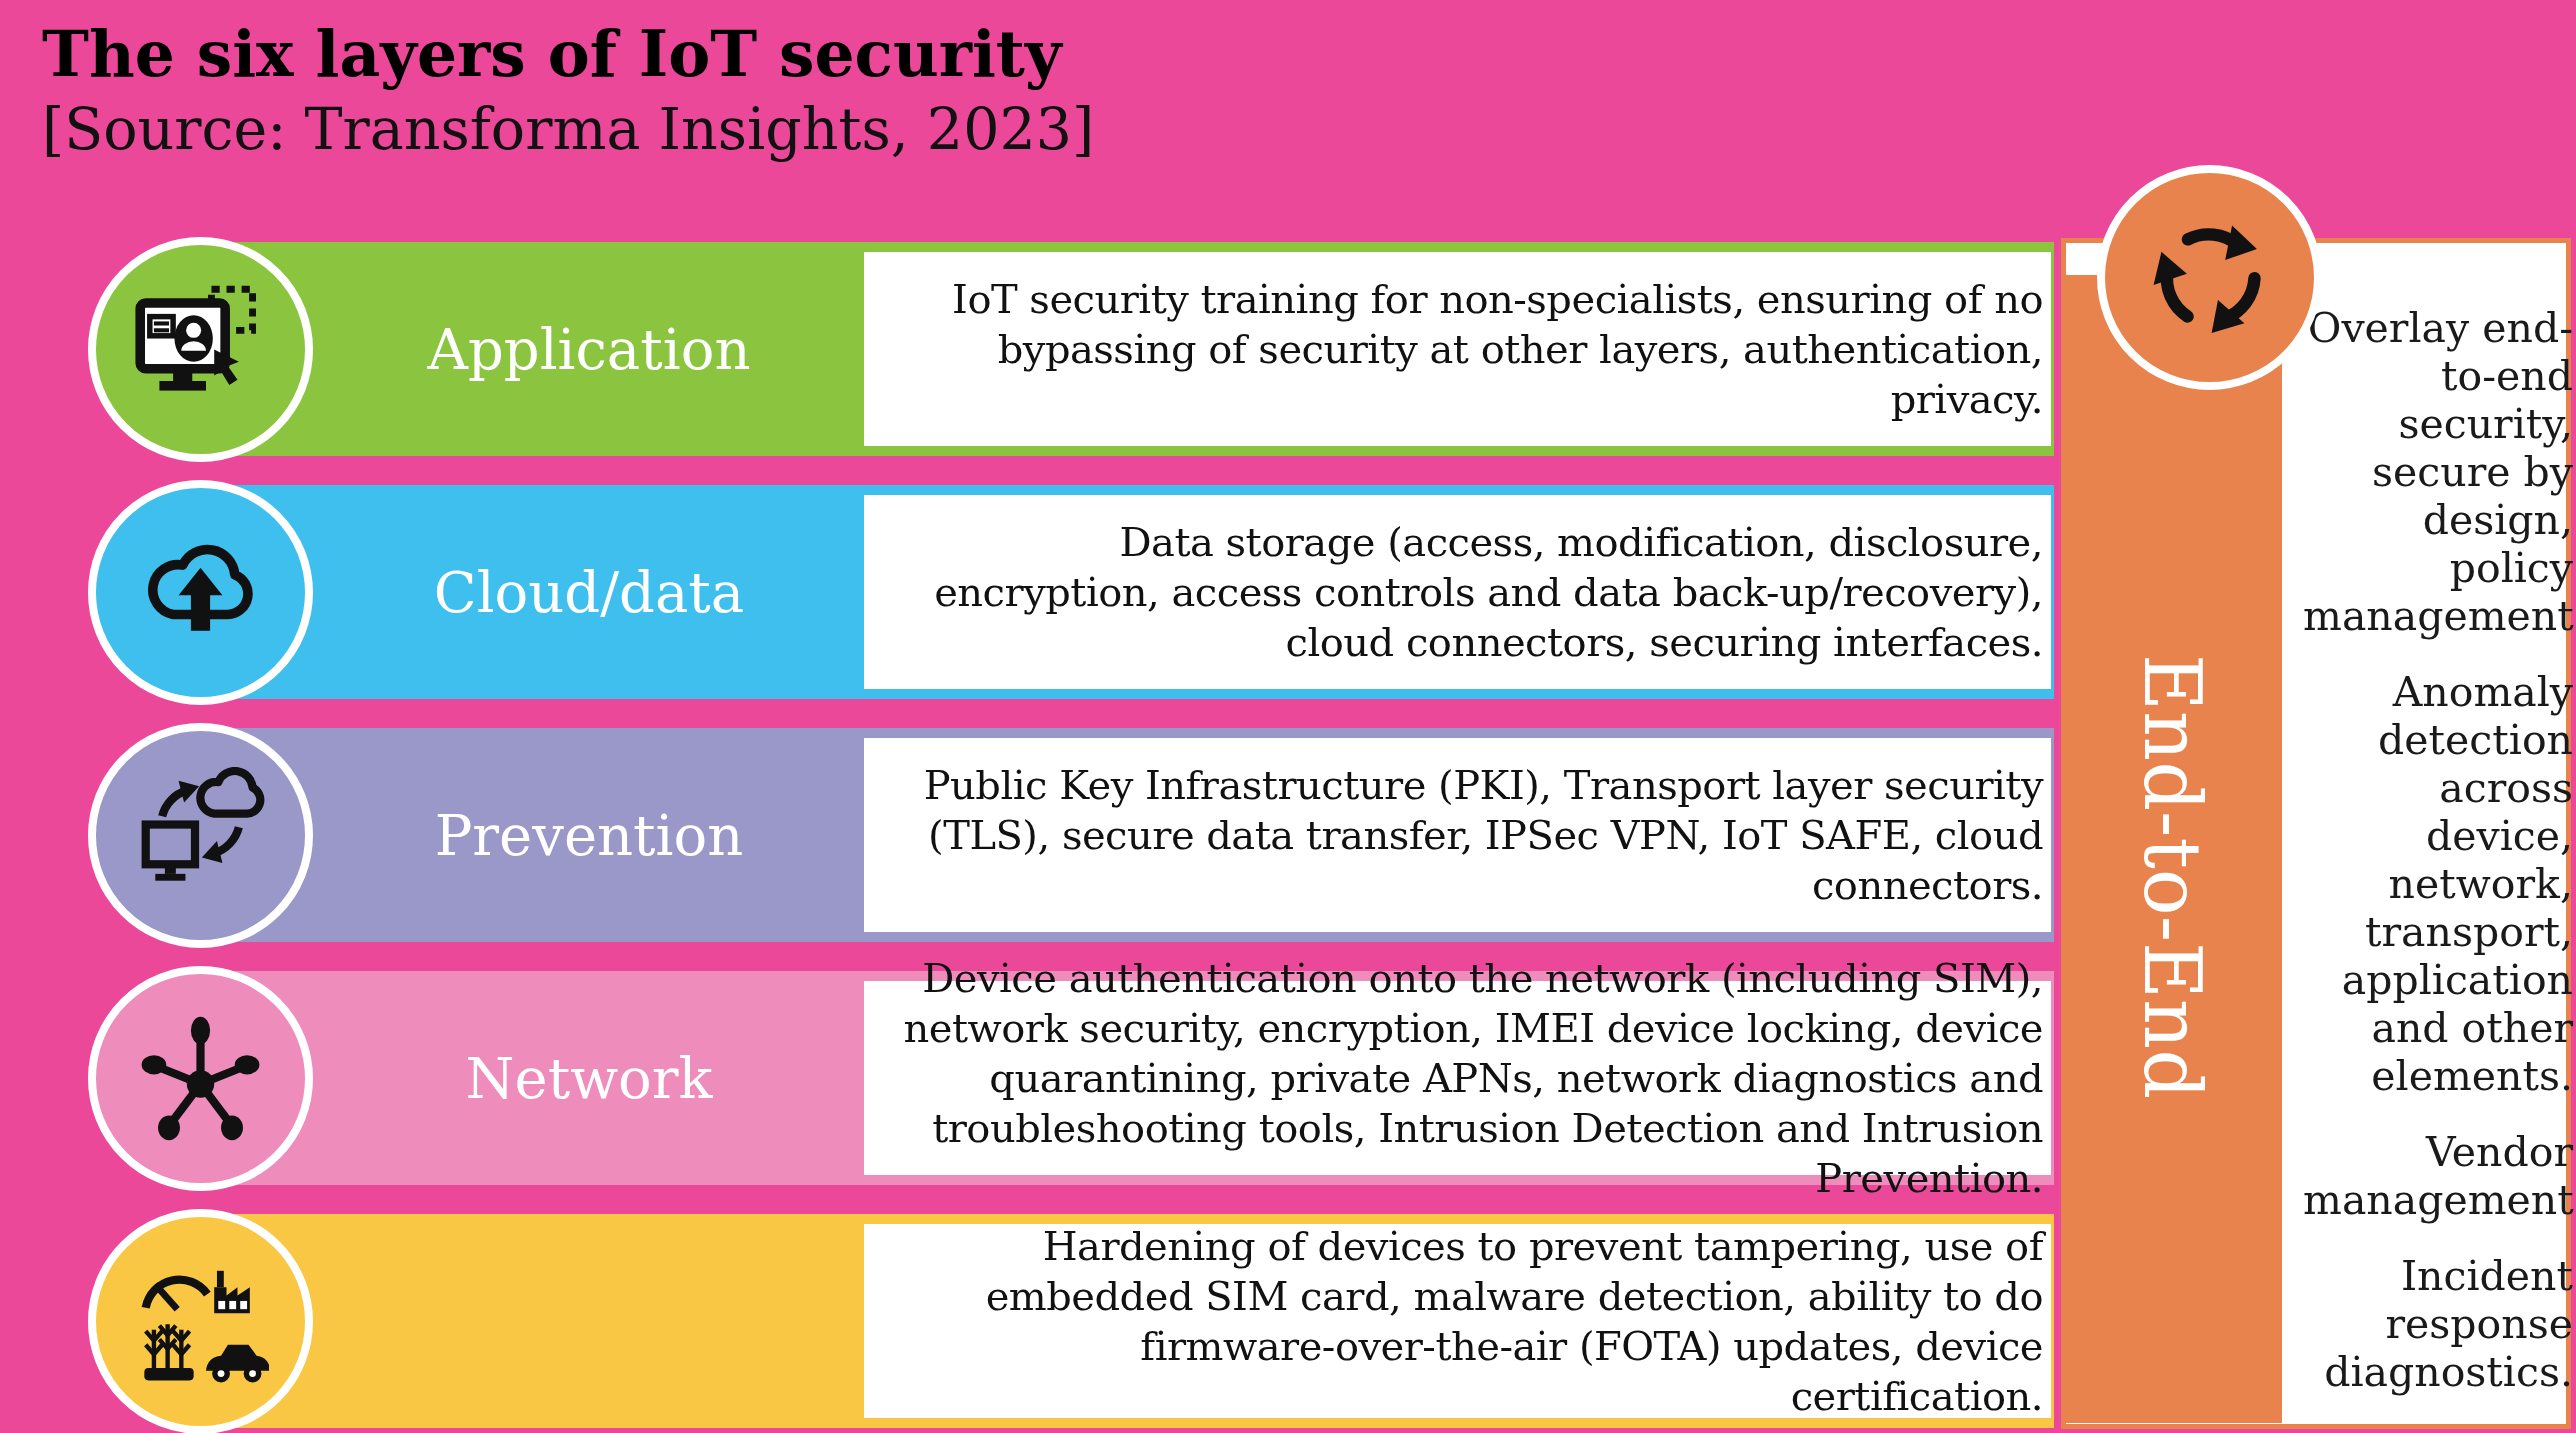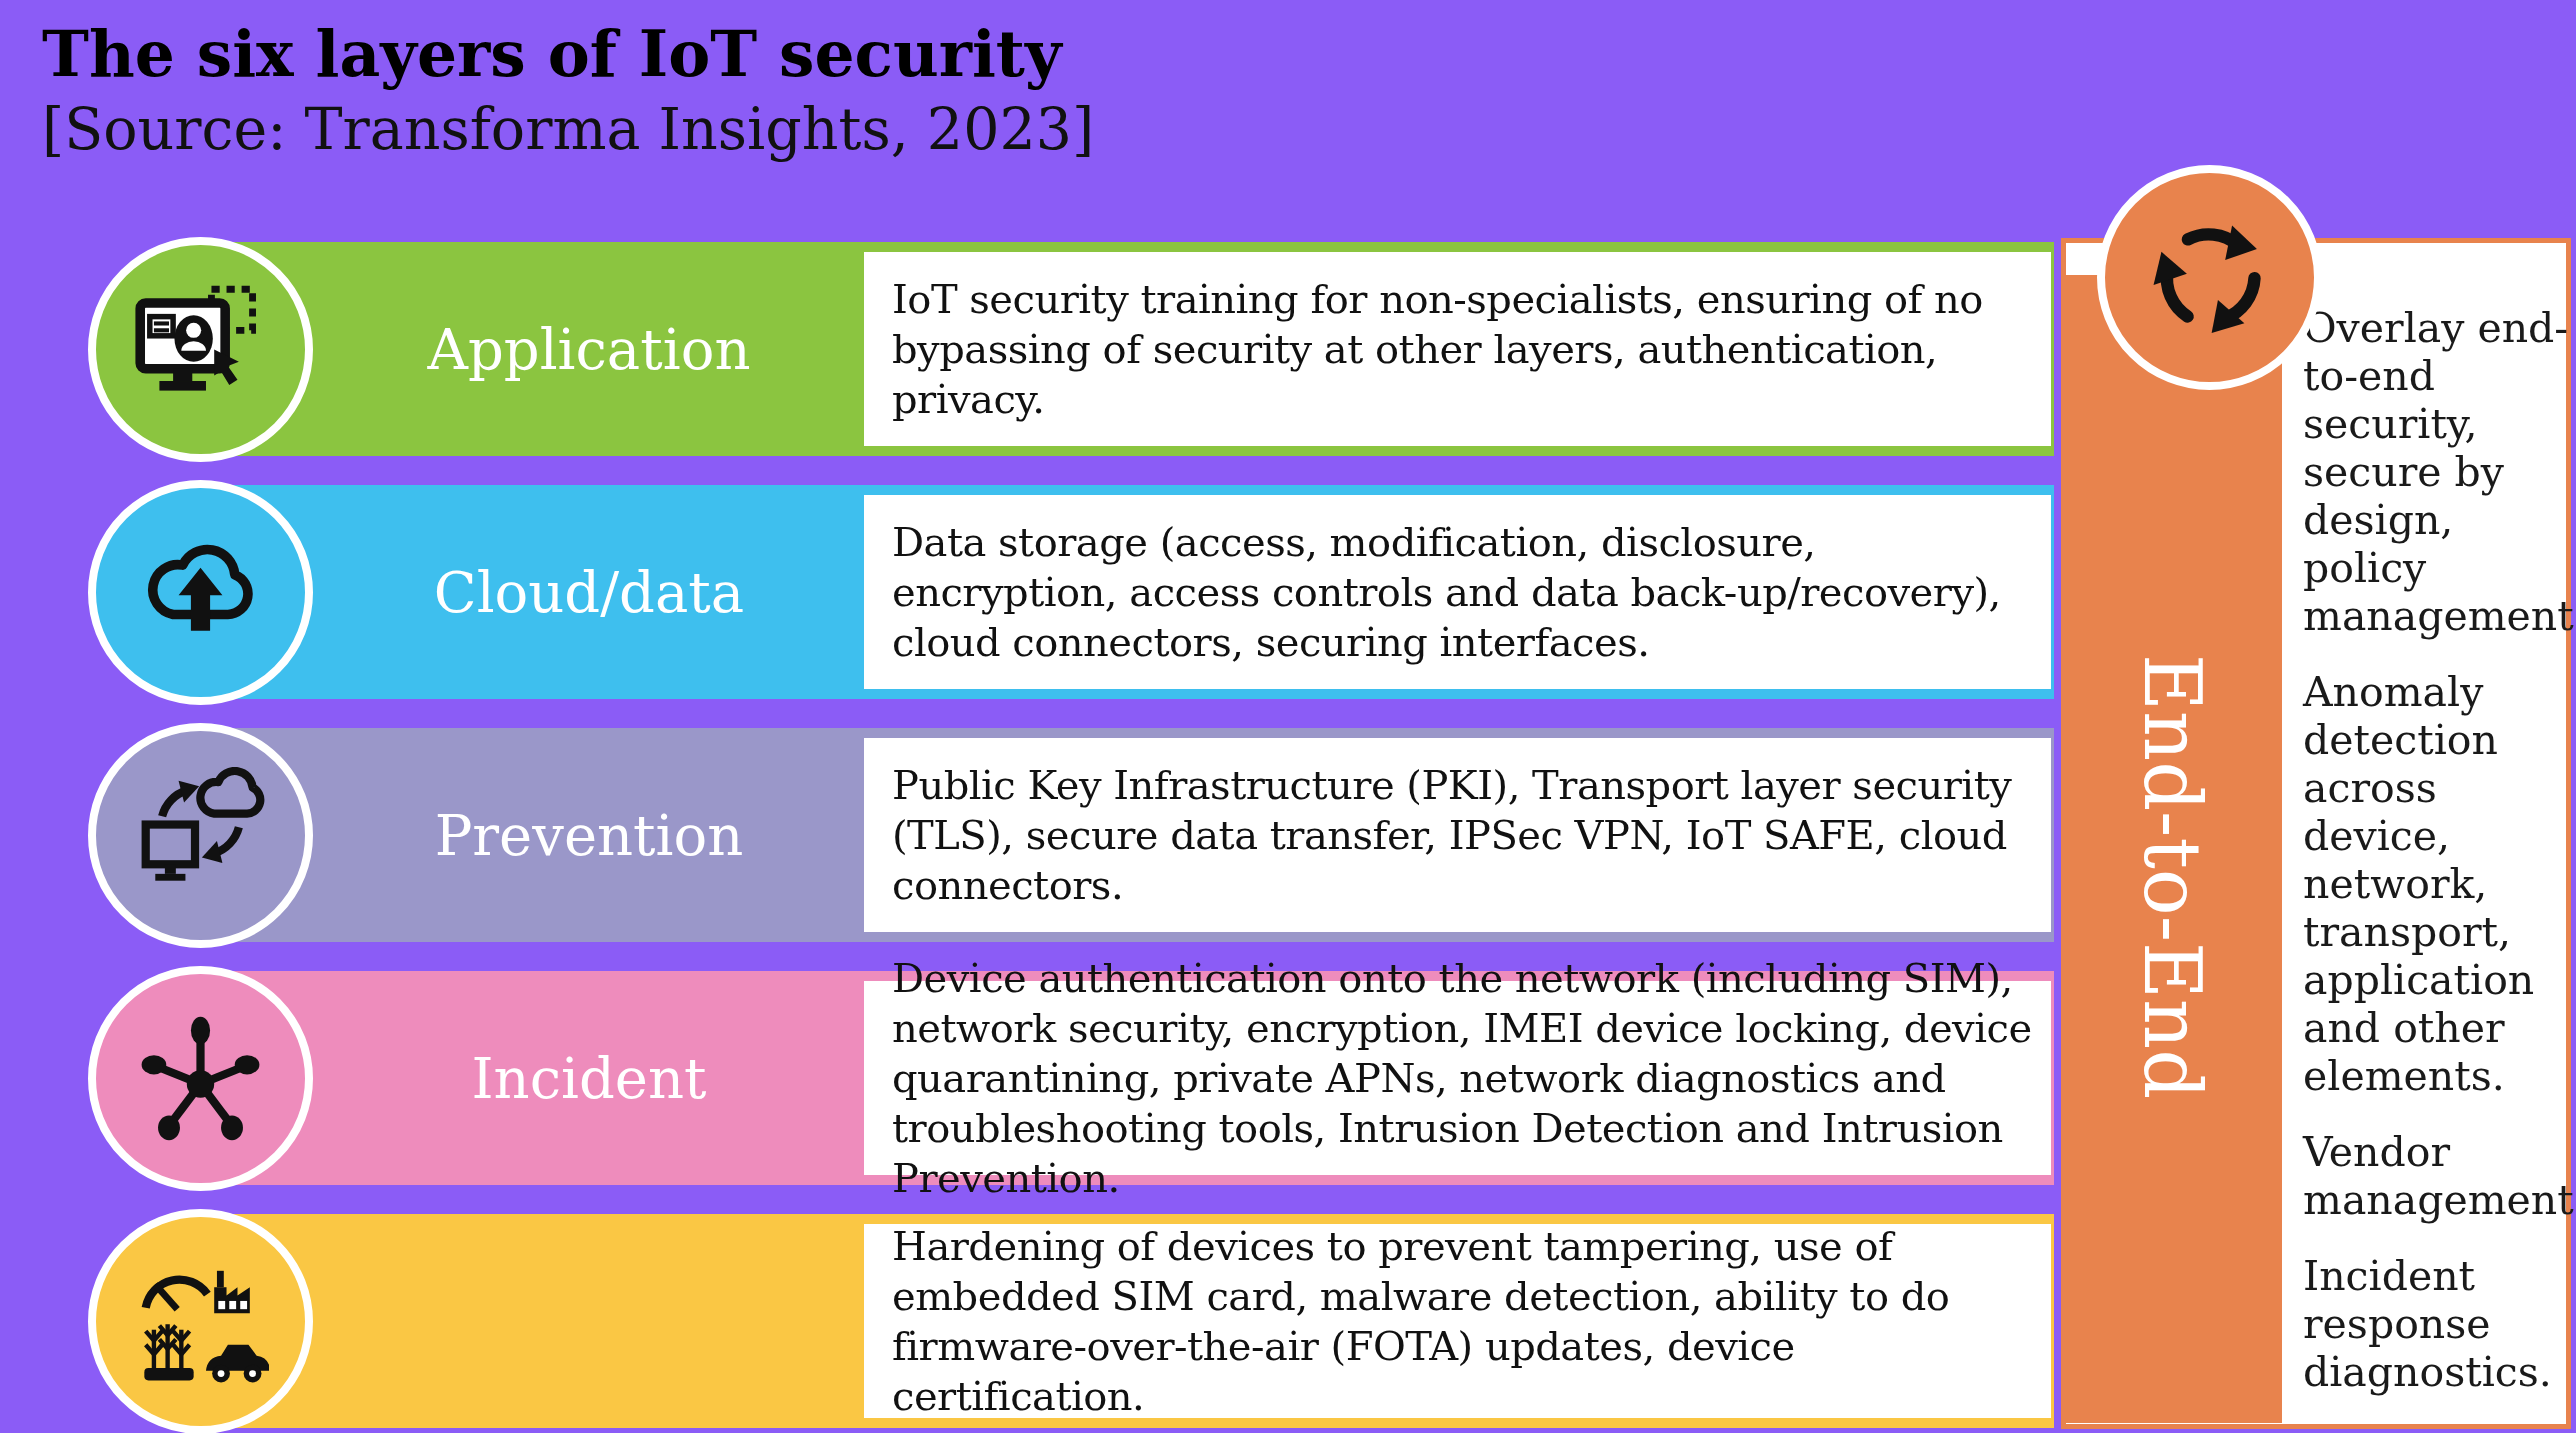--- a/index.html
+++ b/index.html
@@ -1,18 +1,18 @@
 <!DOCTYPE html>
 <html style="font-size:14.8px"><head>
 <meta charset="utf-8">
 <style>
   html,body { margin:0; padding:0; background:#ffffff; }
   .canvas {
-    position:relative; width:2576px; height:1433px; background:#8b5cf6;
-    font-family:"DejaVu Serif", serif; overflow:hidden;
+    position:relative; width:2576px; height:1433px; background:#ec4899;
+    font-family:"DejaVu Serif", serif; overflow:hidden;text-align:right;
   }
 
   
   .title { position:absolute; left:42px; top:16.6px; font-size:63px; font-weight:bold; color:#000; letter-spacing:0px; }
   .subtitle { position:absolute; left:42px; top:96px; font-size:57px; color:#111; }
 
   
   .rows { position:absolute; left:88px; top:242px; }
   .layer-row { position:relative; width:1966px; height:214px; margin-bottom:29px; }
   .bar { position:absolute; left:103px; right:0; top:0; bottom:0; background:var(--layer-color); }
@@ -137,21 +137,21 @@
           <line x1="50" y1="54" x2="29" y2="82" stroke="#111" stroke-width="6"></line>
           <line x1="50" y1="54" x2="71" y2="82" stroke="#111" stroke-width="6"></line>
           <circle cx="50" cy="54" r="10" fill="#111"></circle>
           <ellipse cx="50" cy="15" rx="7" ry="10" fill="#111"></ellipse>
           <ellipse cx="16" cy="40" rx="9" ry="7" fill="#111"></ellipse>
           <ellipse cx="84" cy="40" rx="9" ry="7" fill="#111"></ellipse>
           <ellipse cx="27" cy="86" rx="8" ry="9" fill="#111"></ellipse>
           <ellipse cx="73" cy="86" rx="8" ry="9" fill="#111"></ellipse>
         </svg>
       </div>
-      <div class="layer-label">Incident</div>
+      <div class="layer-label">Network</div>
       <div class="desc-box">
         <div class="desc-text">Device authentication onto the network (including SIM), network security, encryption, IMEI device locking, device quarantining, private APNs, network diagnostics and troubleshooting tools, Intrusion Detection and Intrusion Prevention.</div>
       </div>
     </div>
 
     <div class="layer-row" style="--layer-color: #FAC744;">
       <div class="bar"></div>
       <div class="badge">
         <svg viewBox="0 0 100 100">
           <path d="M10 40 A25 25 0 0 1 55 30" fill="none" stroke="#111" stroke-width="6"></path>

